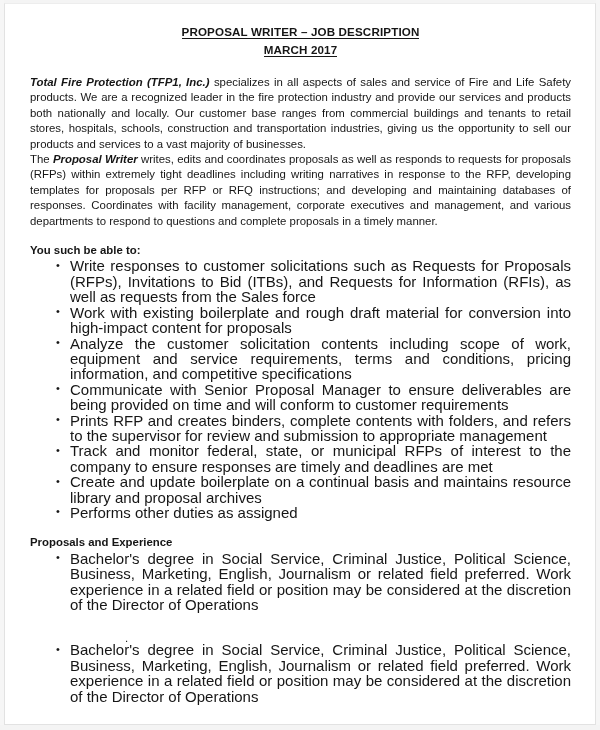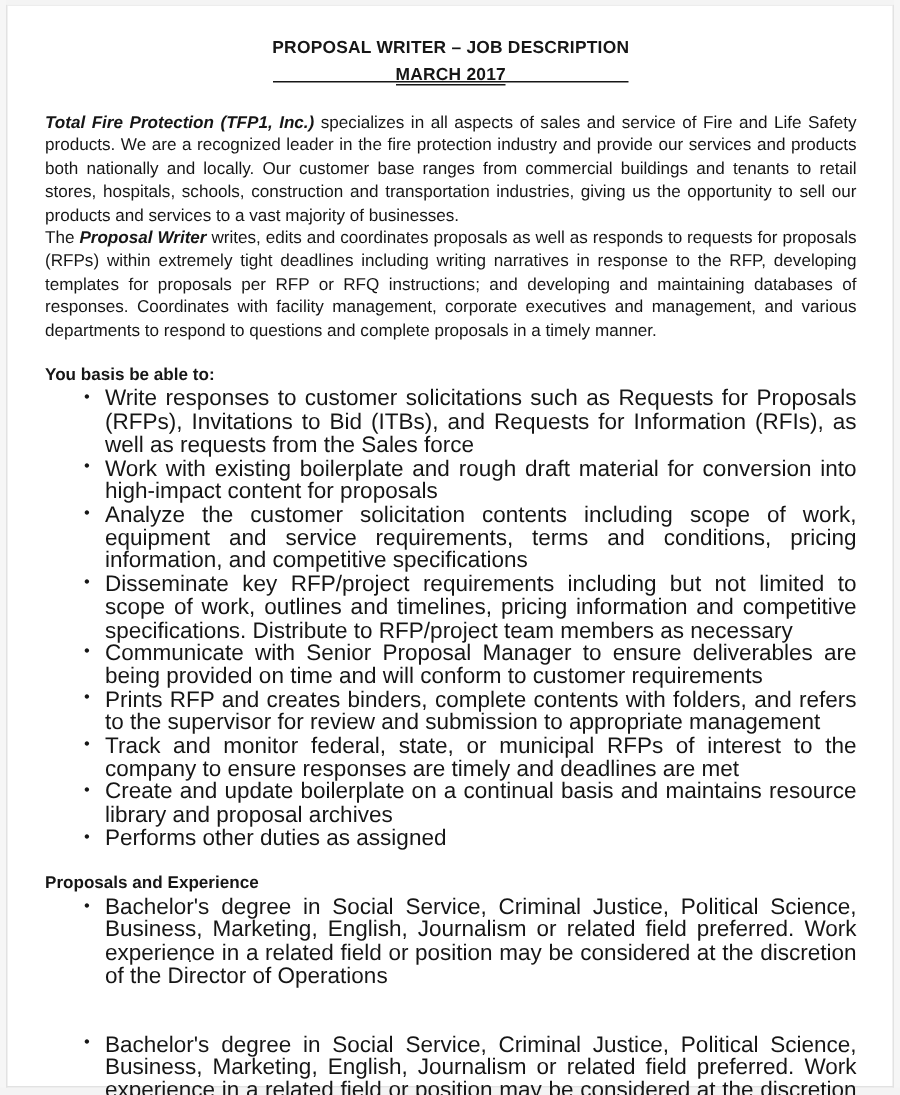--- a/index.html
+++ b/index.html
@@ -66,21 +66,21 @@
   .doc-title {
     text-align: center;
     font-weight: bold;
     font-size: 11.6px;
     letter-spacing: 0.15px;
     line-height: 16px;
     margin: 0;
   }
   .doc-title span {
     border-bottom: 1.3px solid #161616;
-    padding-bottom: 16px;
+    padding-bottom: 0px;
   }
   .doc-subtitle {
     text-align: center;
     font-weight: bold;
     font-size: 11.6px;
     letter-spacing: 0.15px;
     line-height: 16px;
     margin: 2px 0 4px 0;
   }
   .doc-subtitle span {
@@ -157,26 +157,25 @@
 
   <div class="content">
 
     <div class="doc-title"><span>PROPOSAL WRITER – JOB DESCRIPTION</span></div>
     <div class="doc-subtitle"><span>MARCH 2017</span></div>
 
     <p class="para first"><span class="bi">Total Fire Protection (TFP1, Inc.)</span><span> specializes in all aspects of sales and service of Fire and Life Safety products. We are a recognized leader in the fire protection industry and provide our services and products both nationally and locally. Our customer base ranges from commercial buildings and tenants to retail stores, hospitals, schools, construction and transportation industries, giving us the opportunity to sell our products and services to a vast majority of businesses.</span></p>
 
     <p class="para"><span>The </span><span class="bi">Proposal Writer</span><span> writes, edits and coordinates proposals as well as responds to requests for proposals (RFPs) within extremely tight deadlines including writing narratives in response to the RFP, developing templates for proposals per RFP or RFQ instructions; and developing and maintaining databases of responses.    Coordinates with facility management, corporate executives and management, and various departments to respond to questions and complete proposals in a timely manner.</span></p>
 
-    <div class="section-heading spaced">You basis be able to:</div>
+    <div class="section-heading spaced">You such be able to:</div>
     <ul class="bullets">
       <li>Write responses to customer solicitations such as Requests for Proposals (RFPs), Invitations to Bid (ITBs), and Requests for Information (RFIs), as well as requests from the Sales force</li>
       <li>Work with existing boilerplate and rough draft material for conversion into high-impact content for proposals</li>
       <li>Analyze the customer solicitation contents including scope of work, equipment and service requirements, terms and conditions, pricing information, and competitive specifications</li>
-      <li>Disseminate key RFP/project requirements including but not limited to scope of work, outlines and timelines, pricing information and competitive specifications. Distribute to RFP/project team members as necessary</li>
       <li>Communicate with Senior Proposal Manager to ensure deliverables are being provided on time and will conform to customer requirements</li>
       <li>Prints RFP and creates binders, complete contents with folders, and refers to the supervisor for review and submission to appropriate management</li>
       <li>Track and monitor federal, state, or municipal RFPs of interest to the company to ensure responses are timely and deadlines are met</li>
       <li>Create and update boilerplate on a continual basis and maintains resource library and proposal archives</li>
       <li>Performs other duties as assigned</li>
     </ul>
 
     <div class="section-heading spaced2">Proposals and Experience</div>
     <ul class="bullets">
       <li>Bachelor's degree in Social Service, Criminal Justice, Political Science, Business, Marketing, English, Journalism or related field preferred. Work experience in a related field or position may be considered at the discretion of the Director of Operations</li>

